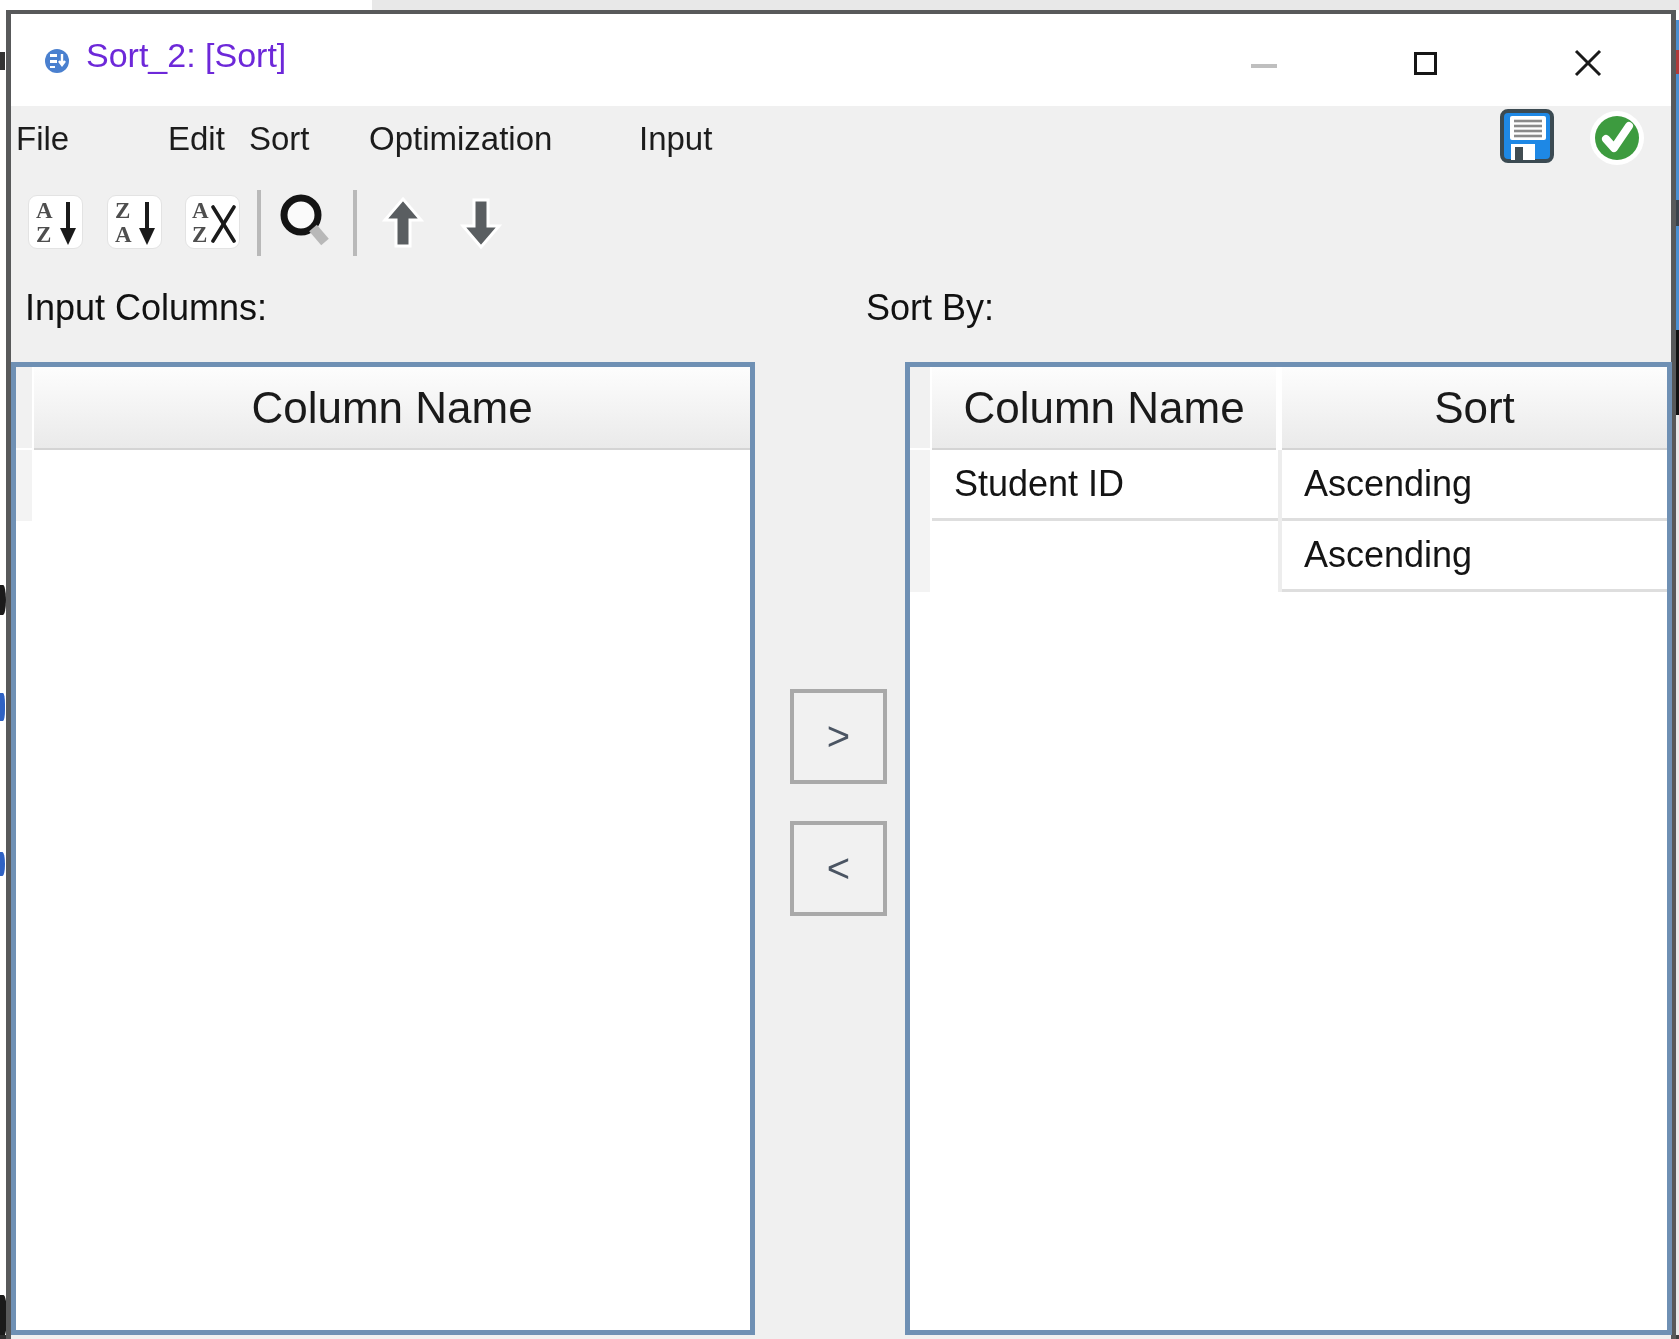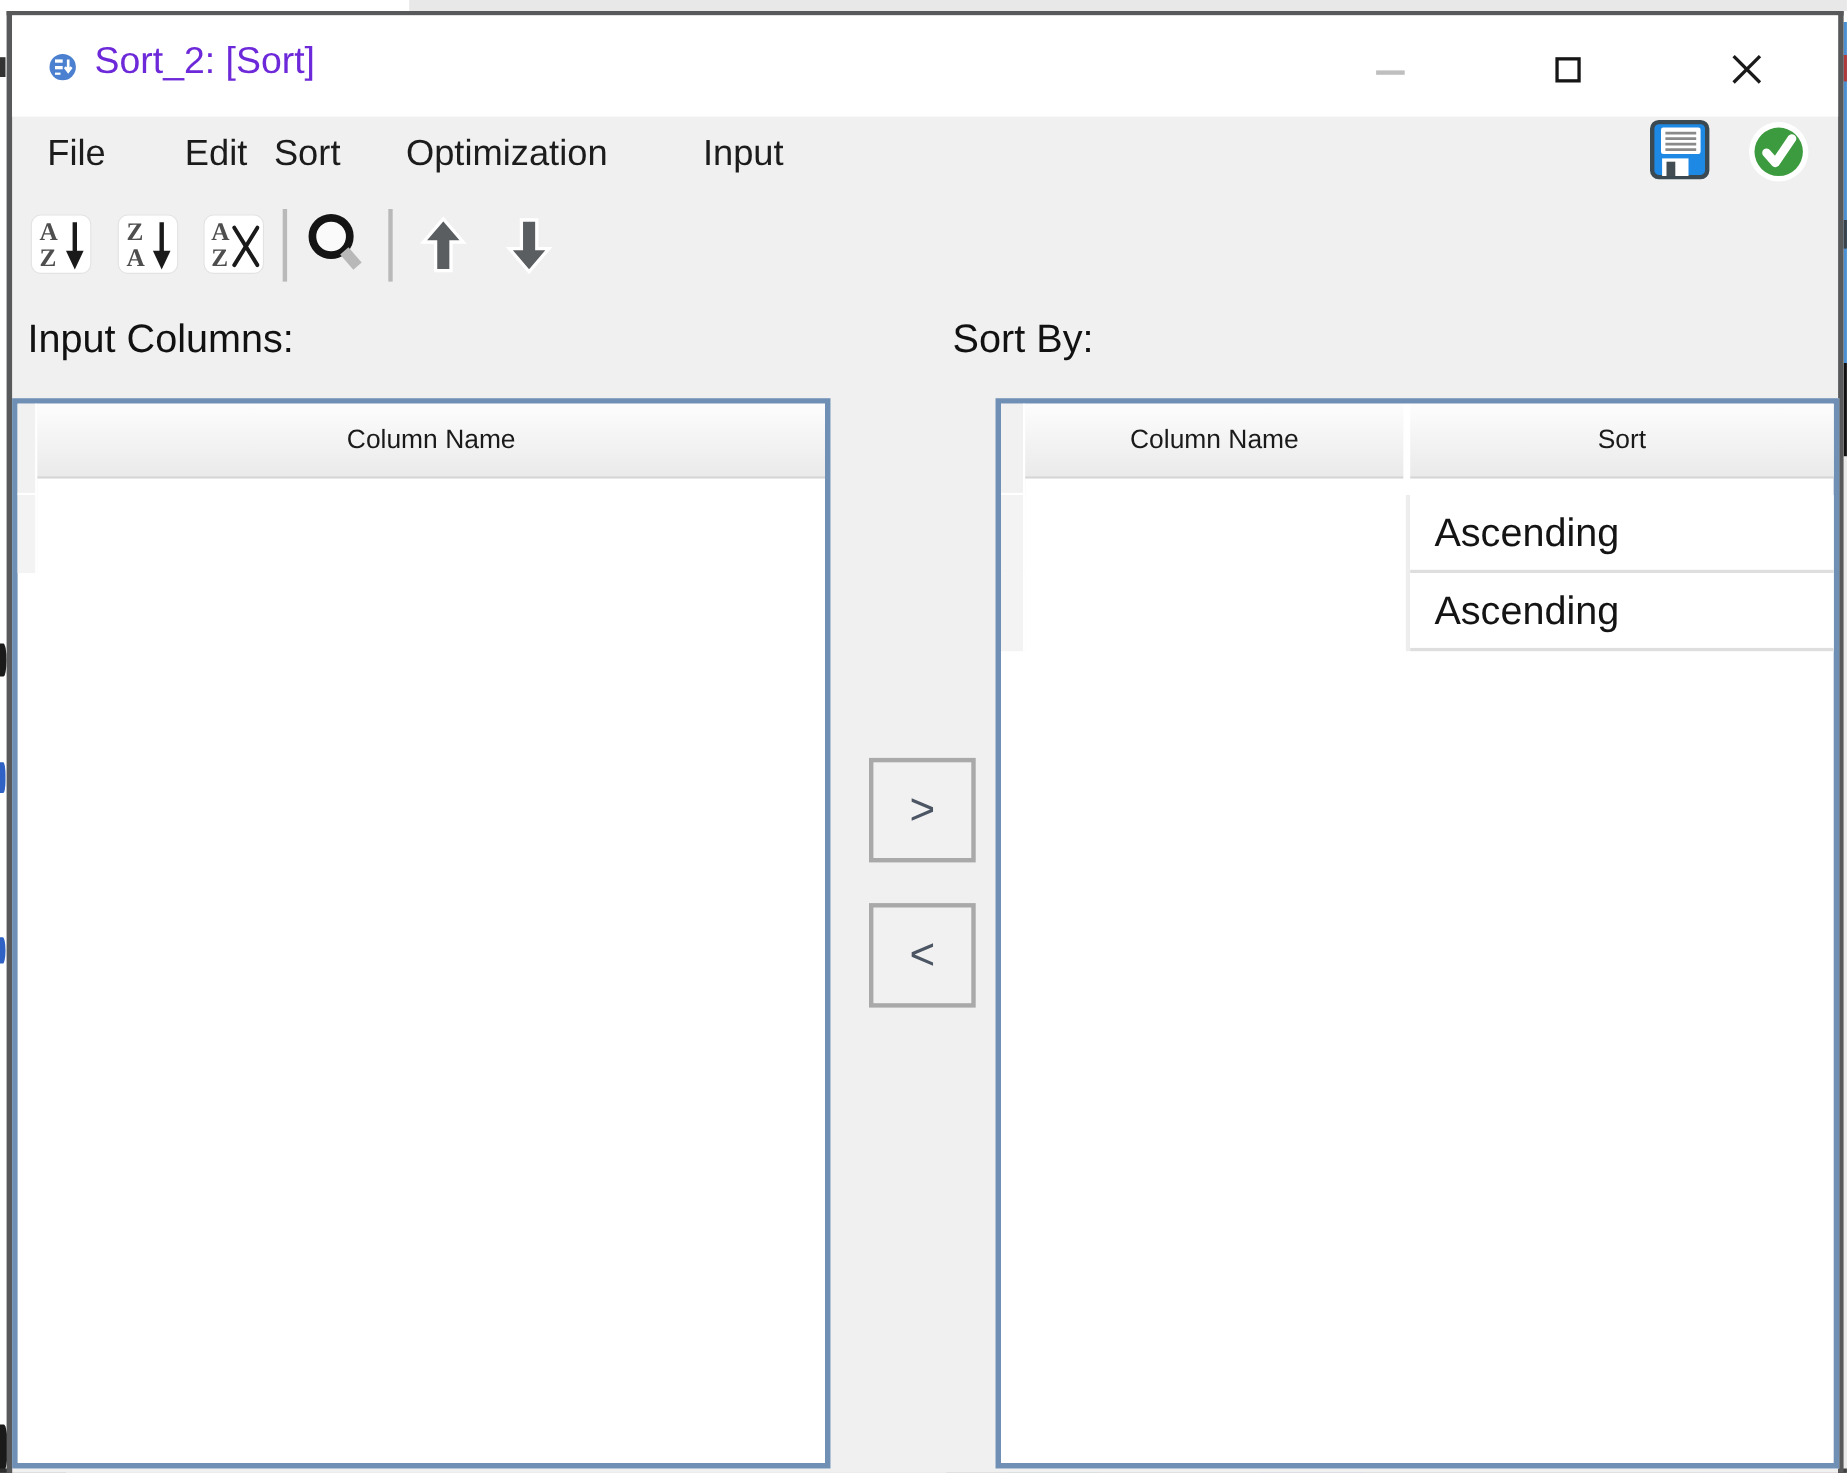--- a/index.html
+++ b/index.html
@@ -31,24 +31,24 @@
   .tb-letter{position:absolute;font-family:"Liberation Serif", serif;font-weight:bold;font-size:23px;color:#4e4e4e;line-height:23px;}
   .tb-sep{position:absolute;top:190px;width:4px;height:66px;background:#b9b9b9;}
 
   
   .sec-label{position:absolute;top:287px;font-size:36px;color:#111;white-space:nowrap;}
 
   
   .grid{position:absolute;top:362px;height:973px;border:5px solid #6f90b4;background:#ffffff;box-sizing:border-box;}
   .corner-cell{position:absolute;left:0;top:0;background:#f1f1f1;border-right:2px solid #ffffff;border-bottom:2px solid #ffffff;box-sizing:border-box;}
   .hdr-cell{
-    position:absolute;top:0;height:68px;box-sizing:border-box;
+    position:absolute;top:0;height:83px;box-sizing:border-box;
     background:linear-gradient(#fdfdfd,#eaeaea);
     border-bottom:2px solid #d4d4d4;
-    font-size:24px;color:#1a1a1a;
+    font-size:44px;color:#1a1a1a;
     display:flex;align-items:center;justify-content:center;
   }
   .row-strip{position:absolute;background:#f3f3f3;border-right:2px solid #ffffff;box-sizing:border-box;}
   .cell{
     position:absolute;height:71px;box-sizing:border-box;background:#ffffff;
     border-bottom:3px solid #dedede;
     font-size:36px;color:#141414;
     display:flex;align-items:center;white-space:nowrap;overflow:hidden;
   }
   .cell.pad{padding-left:13px;}
@@ -106,21 +106,21 @@
 <div class="title-text">Sort_2: [Sort]</div>
 <div class="win-dash"></div>
 <div class="win-square"></div>
 <div class="win-x">
   <svg width="28" height="28" viewBox="0 0 28 28">
     <line x1="2" y1="2" x2="26" y2="26" stroke="#1a1a1a" stroke-width="3"></line>
     <line x1="26" y1="2" x2="2" y2="26" stroke="#1a1a1a" stroke-width="3"></line>
   </svg>
 </div>
 
-<div class="menu-item" style="left:43px;text-align:right;">File</div>
+<div class="menu-item" style="left:16px;text-align:right;">File</div>
 <div class="menu-item" style="left:136px;margin-left:32px;">Edit</div>
 <div class="menu-item" style="left:249px;">Sort</div>
 <div class="menu-item" style="left:369px;">Optimization</div>
 <div class="menu-item" style="left:639px;">Input</div>
 
 <div class="abs" style="left:1499px;top:108px;">
   <svg width="56" height="56" viewBox="0 0 56 56">
     <rect x="3" y="3" width="50" height="50" rx="6" fill="#1e88e5" stroke="#3b4a52" stroke-width="4"></rect>
     <rect x="11" y="8" width="36" height="24" rx="2" fill="#ffffff"></rect>
     <line x1="15" y1="13" x2="43" y2="13" stroke="#8a8a8a" stroke-width="2.6"></line>
@@ -204,20 +204,23 @@
   <div class="corner-cell" style="width:22px;height:83px;"></div>
   <div class="hdr-cell" style="left:22px;width:344px;">
     <span>Column Name</span>
   </div>
   <div class="abs" style="left:366px;top:0;width:6px;height:83px;background:#ffffff;"></div>
   <div class="hdr-cell" style="left:372px;width:385px;">
     <span>Sort</span>
   </div>
 
   <div class="row-strip" style="left:0;top:83px;width:22px;height:71px;"></div>
+  <div class="cell pad2" style="left:22px;top:83px;width:346px;">
+    <span>Student ID</span>
+  </div>
   <div class="col-divider" style="left:368px;top:83px;width:4px;height:71px;"></div>
   <div class="cell pad2" style="left:372px;top:83px;width:385px;">
     <span>Ascending</span>
   </div>
 
   <div class="row-strip" style="left:0;top:154px;width:22px;height:71px;"></div>
   <div class="col-divider" style="left:368px;top:154px;width:4px;height:71px;"></div>
   <div class="cell pad2" style="left:372px;top:154px;width:385px;">
     <span>Ascending</span>
   </div>

